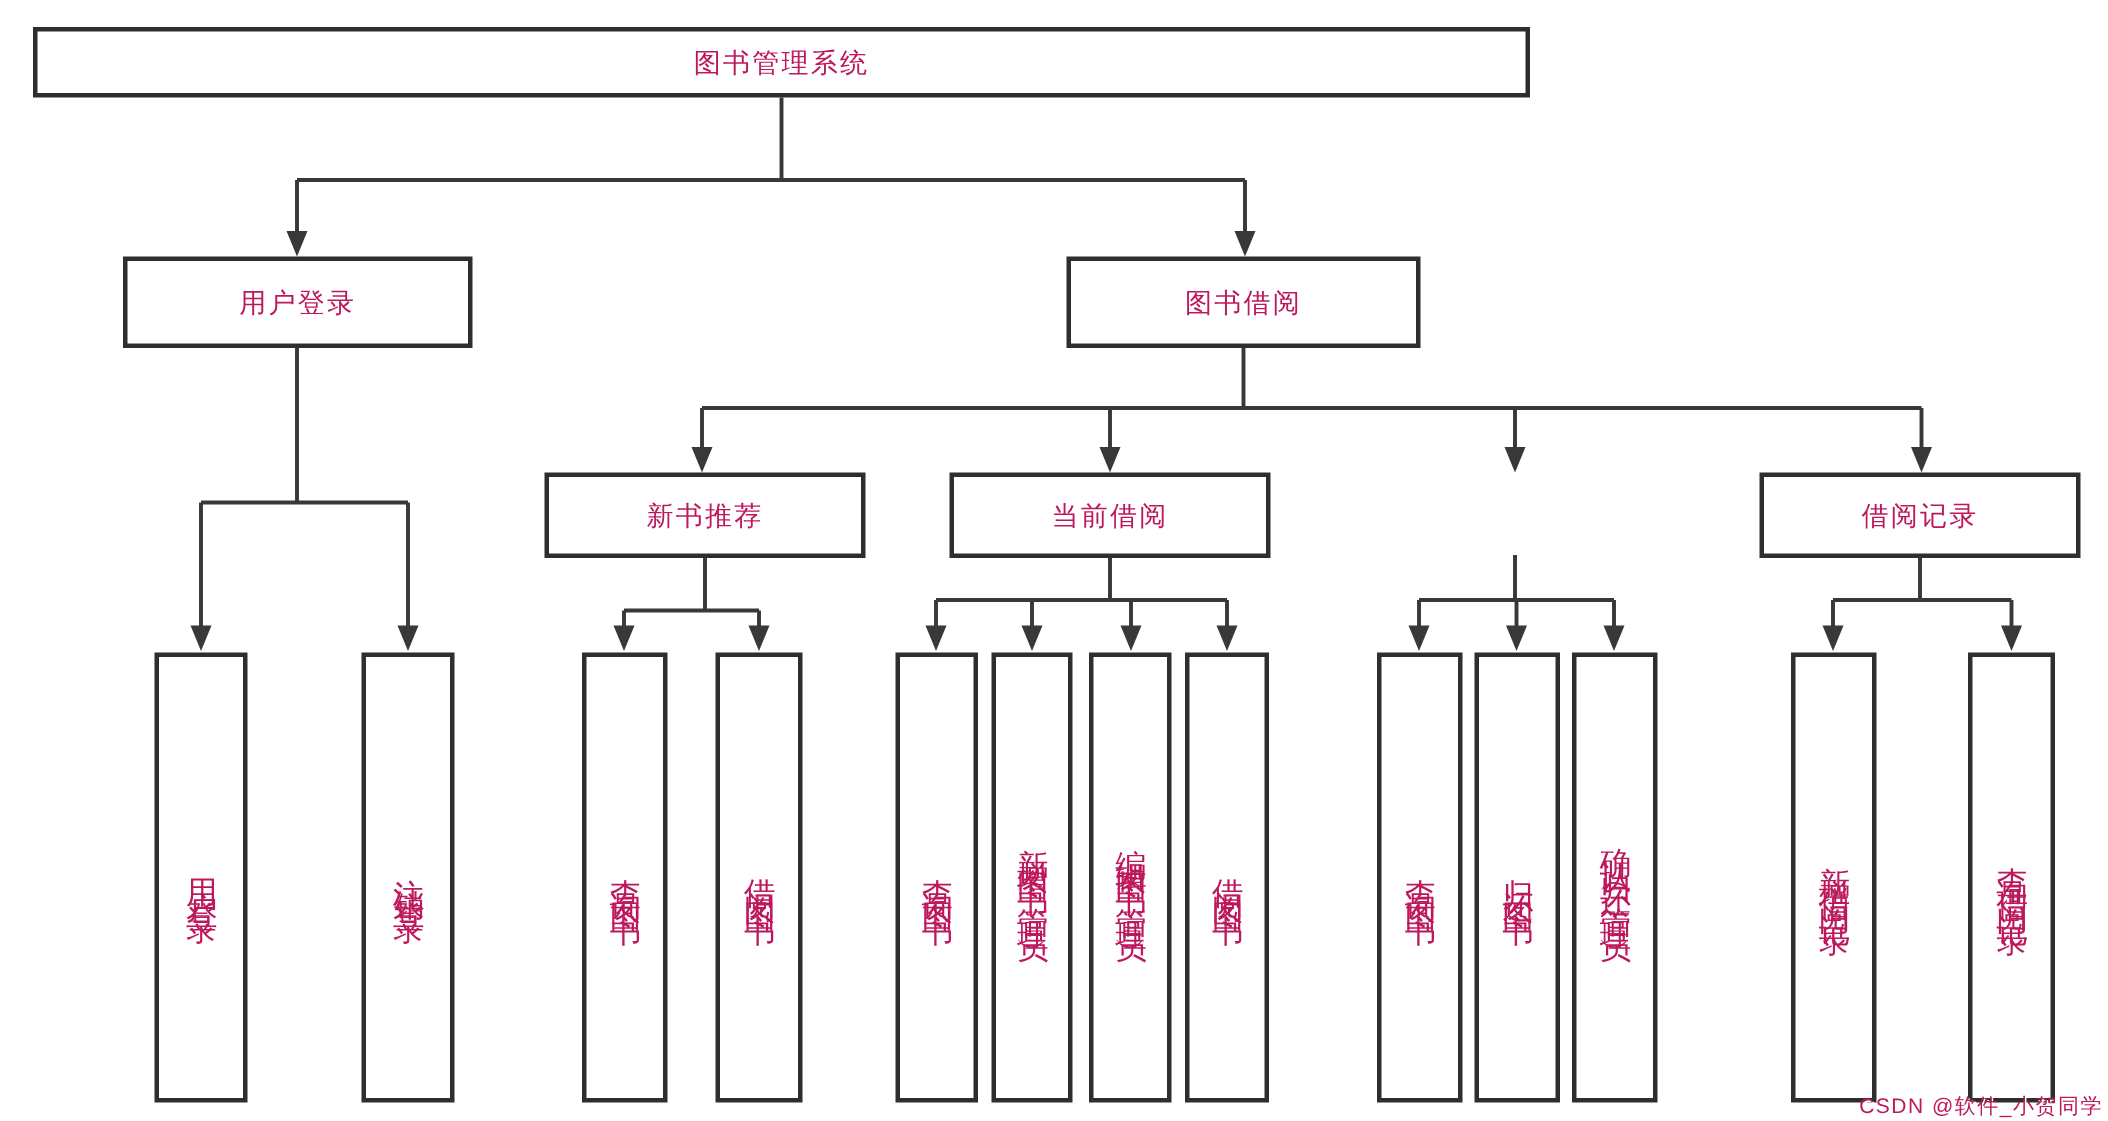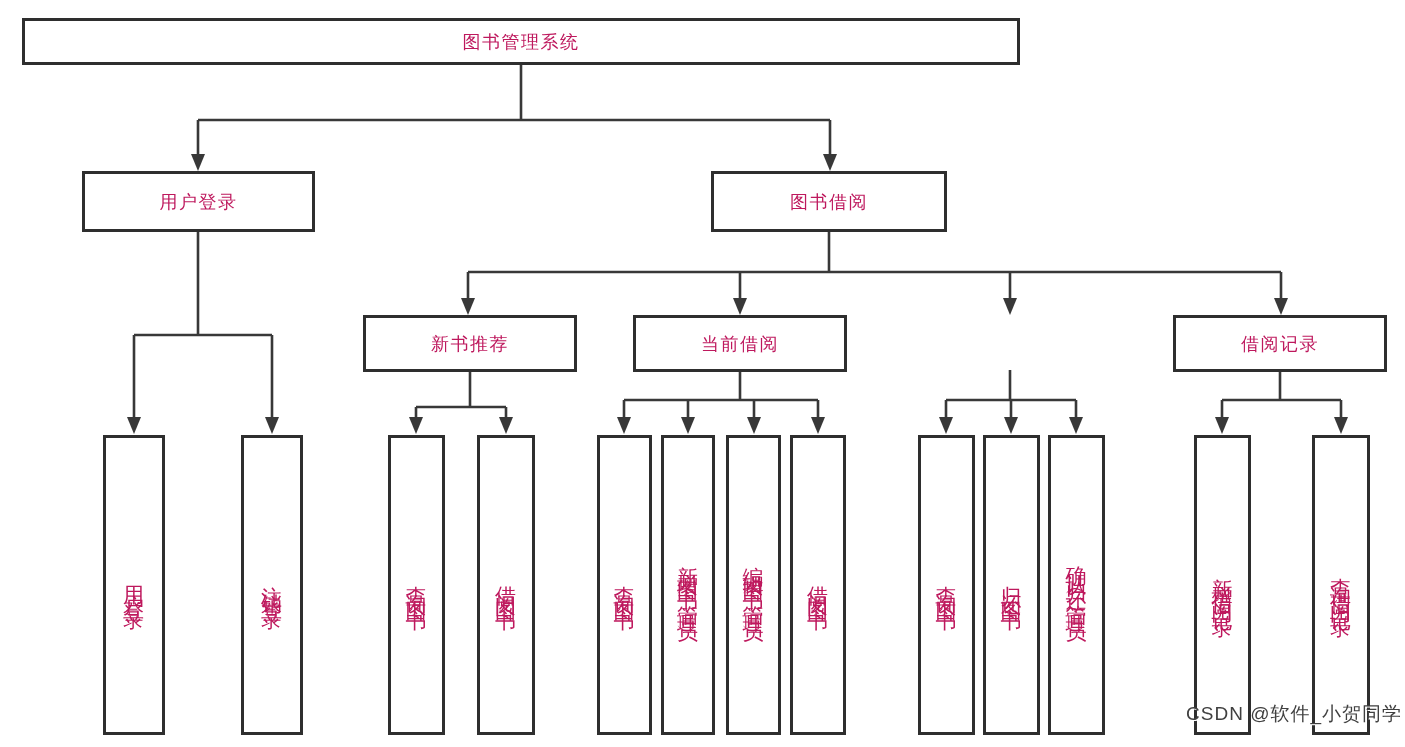--- a/index.html
+++ b/index.html
@@ -9,21 +9,21 @@
   }
   .lines{position:absolute;left:0;top:0;width:1405px;height:747px;}
   .box{
     position:absolute;background:#ffffff;border:3px solid #2e2e2e;box-sizing:border-box;
     display:flex;align-items:center;justify-content:center;color:#be185d;
   }
   .hbox{font-size:18px;letter-spacing:1.5px;font-weight:400;}
   .vbox{font-size:21px;}
   .vbox .vt{writing-mode:vertical-rl;text-orientation:mixed;letter-spacing:8px;line-height:1;}
   .watermark{
-    position:absolute;right:3px;bottom:20px;font-size:19px;color:#404040;
+    position:absolute;right:3px;bottom:0;font-size:14px;color:#be185d;
     text-shadow:1px 1px 0 #ffffff;letter-spacing:1px;z-index:10;white-space:nowrap;
   }
 </style>
 </head>
 <body>
 
 <div class="stage">
 
   <svg class="lines" viewBox="0 0 1405 747" xmlns="http://www.w3.org/2000/svg">
     <g stroke="#383838" stroke-width="2.6" fill="none">

